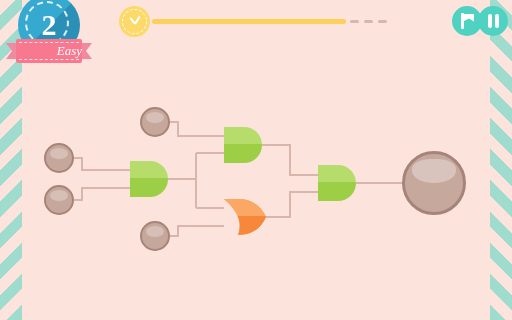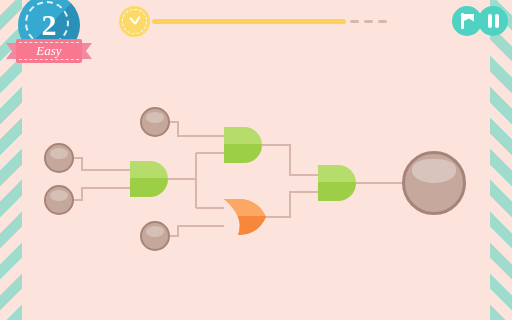--- a/index.html
+++ b/index.html
@@ -88,21 +88,21 @@
     width: 60px; height: 18px;
     border-top: 1px dashed rgba(255,255,255,0.75);
     border-bottom: 1px dashed rgba(255,255,255,0.75);
     box-sizing: border-box;
   }
   .ribbon-label {
     position: absolute;
     left: 0; top: 0;
     width: 66px; height: 24px;
     line-height: 24px;
-    text-align: center;
+    text-align: right;
     color: #ffffff;
     font-size: 13px;
     font-style: italic;
     font-family: "Liberation Serif", serif;
   }
   .ribbon-tail {
     position: absolute;
     top: 4px;
     width: 14px; height: 16px;
     background: #f08aa0;

